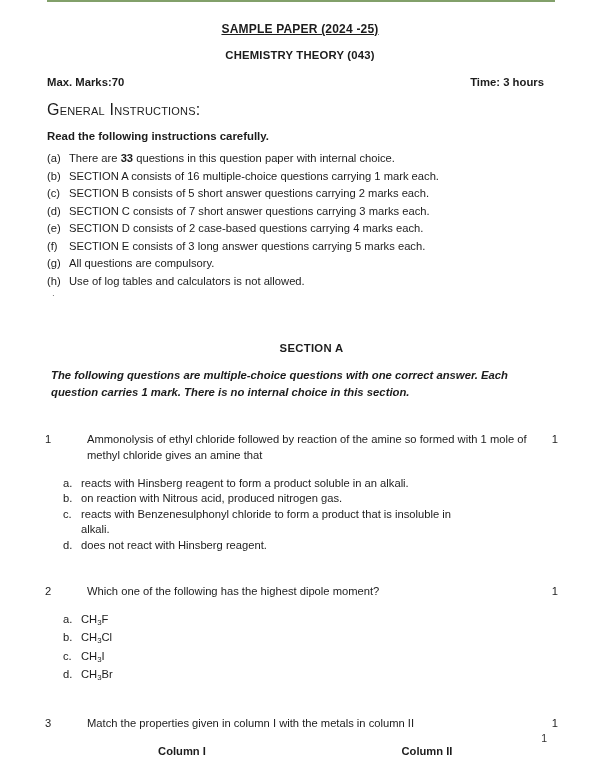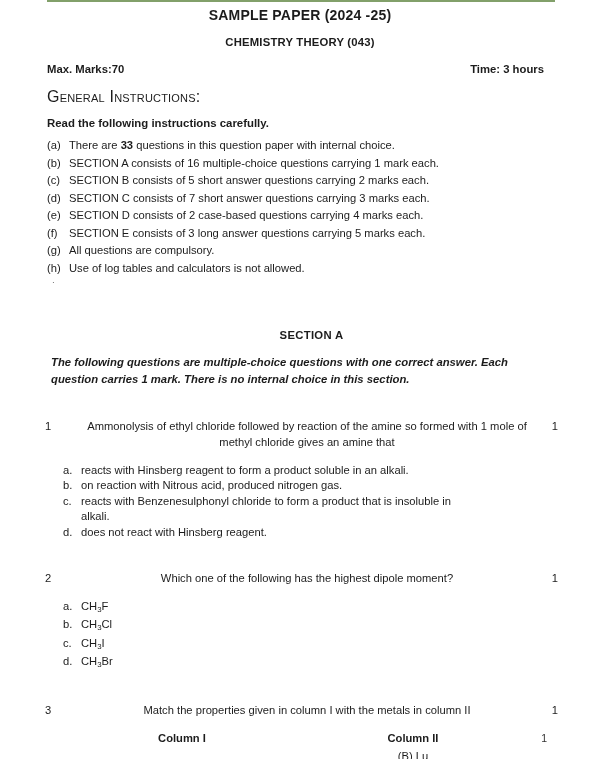--- a/index.html
+++ b/index.html
@@ -34,23 +34,24 @@
     position: absolute;
     left: 0;
     top: 0;
     width: 600px;
   }
 
   
   .doc-title {
     text-align: center;
     font-weight: bold;
-    font-size: 14px;
+    font-size: 12px;
     letter-spacing: 0.2px;
-    margin-top: 7px;
+    margin-top: 22px;
+    text-decoration: underline;
   }
   .doc-subtitle {
     text-align: center;
     font-weight: bold;
     font-size: 11.3px;
     letter-spacing: 0.2px;
     margin-top: 13px;
   }
   .marks-row {
     display: flex;
@@ -135,21 +136,20 @@
   .q-body {
     flex: 1 1 auto;
   }
   .q-mark {
     flex: 0 0 26px;
     text-align: right;
     font-size: 11.2px;
   }
   .q-stem {
     max-width: 440px;
-    text-align: center;
   }
 
   .opts {
     margin-top: 13px;
     padding-left: 63px;
     font-size: 11.2px;
     line-height: 15.4px;
   }
   .opt {
     display: flex;
@@ -169,20 +169,21 @@
   .match-wrap {
     margin-top: 13px;
     padding-left: 63px;
     font-size: 11.2px;
     line-height: 15.6px;
   }
   .match-head {
     display: flex;
     font-weight: bold;
     margin-bottom: 2px;
+    gap: 14px;
   }
   .col1-head { width: 290px; text-align: center; padding-right: 52px;}
   .col2-head { width: 120px; text-align: center; }
   .match-row {
     display: flex;
   }
   .col1 { width: 290px; }
   .col2 { width: 120px; text-align: center; }
 
   sub { font-size: 0.7em; vertical-align: -0.22em; }

